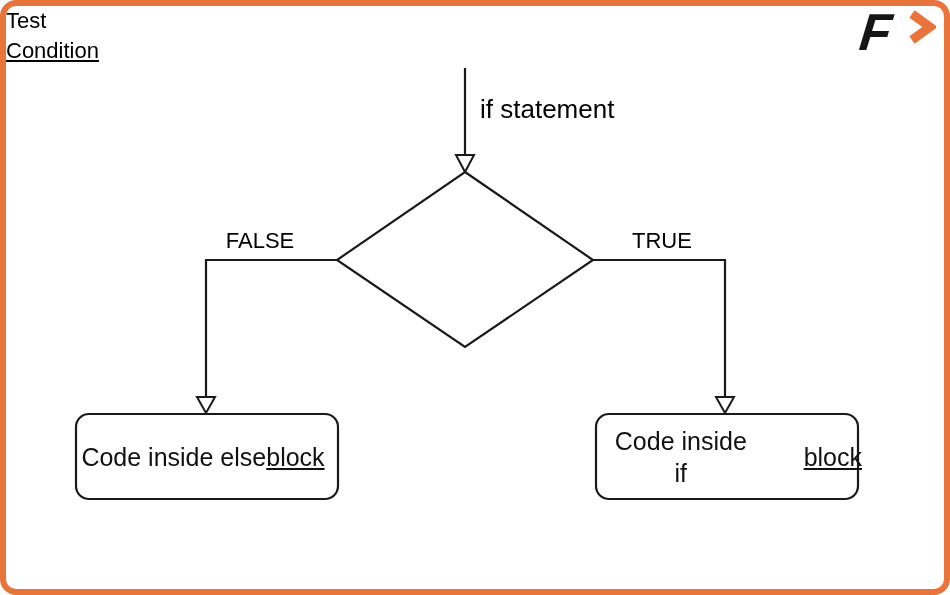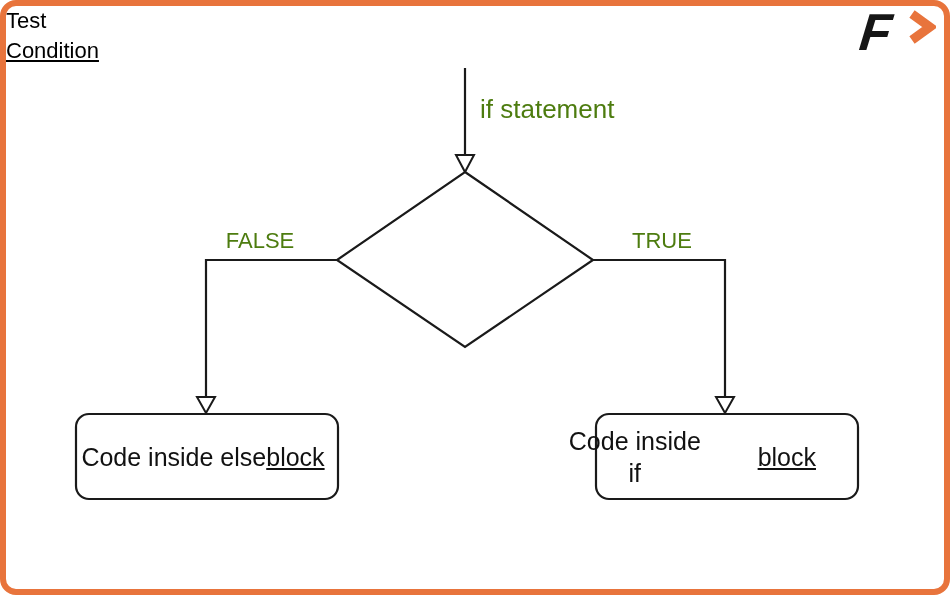--- a/index.html
+++ b/index.html
@@ -21,21 +21,21 @@
   .shapes {
     position: absolute;
     left: -6px;
     top: -6px;
     width: 950px;
     height: 595px;
     pointer-events: none;
   }
   .lbl {
     position: absolute;
-    color: #4d7c0f;
+    color: #000000;
     white-space: pre;
   }
   .entry-label {
     left: 474px;
     top: 88px;
     font-size: 26px;
   }
   .branch-label {
     font-size: 22px;
     width: 120px;
@@ -59,21 +59,21 @@
     display: flex;
     flex-direction: row;
     align-items: center;
     justify-content: center;
     font-size: 25px;
     line-height: 32px;
     color: #111111;
     text-align: center;
   }
   .else-box-label { left: 69px;  top: 408px; }
-  .if-box-label   { left: 554px; top: 408px; gap: 48px; }
+  .if-box-label   { left: 600px; top: 408px; gap: 48px; }
   .line2 { display: block; text-decoration: underline; }
   .logo {
     position: absolute;
     right: 6px;
     top: 0px;
     width: 78px;
     height: 54px;
   }
   .logo-f {
     position: absolute;

